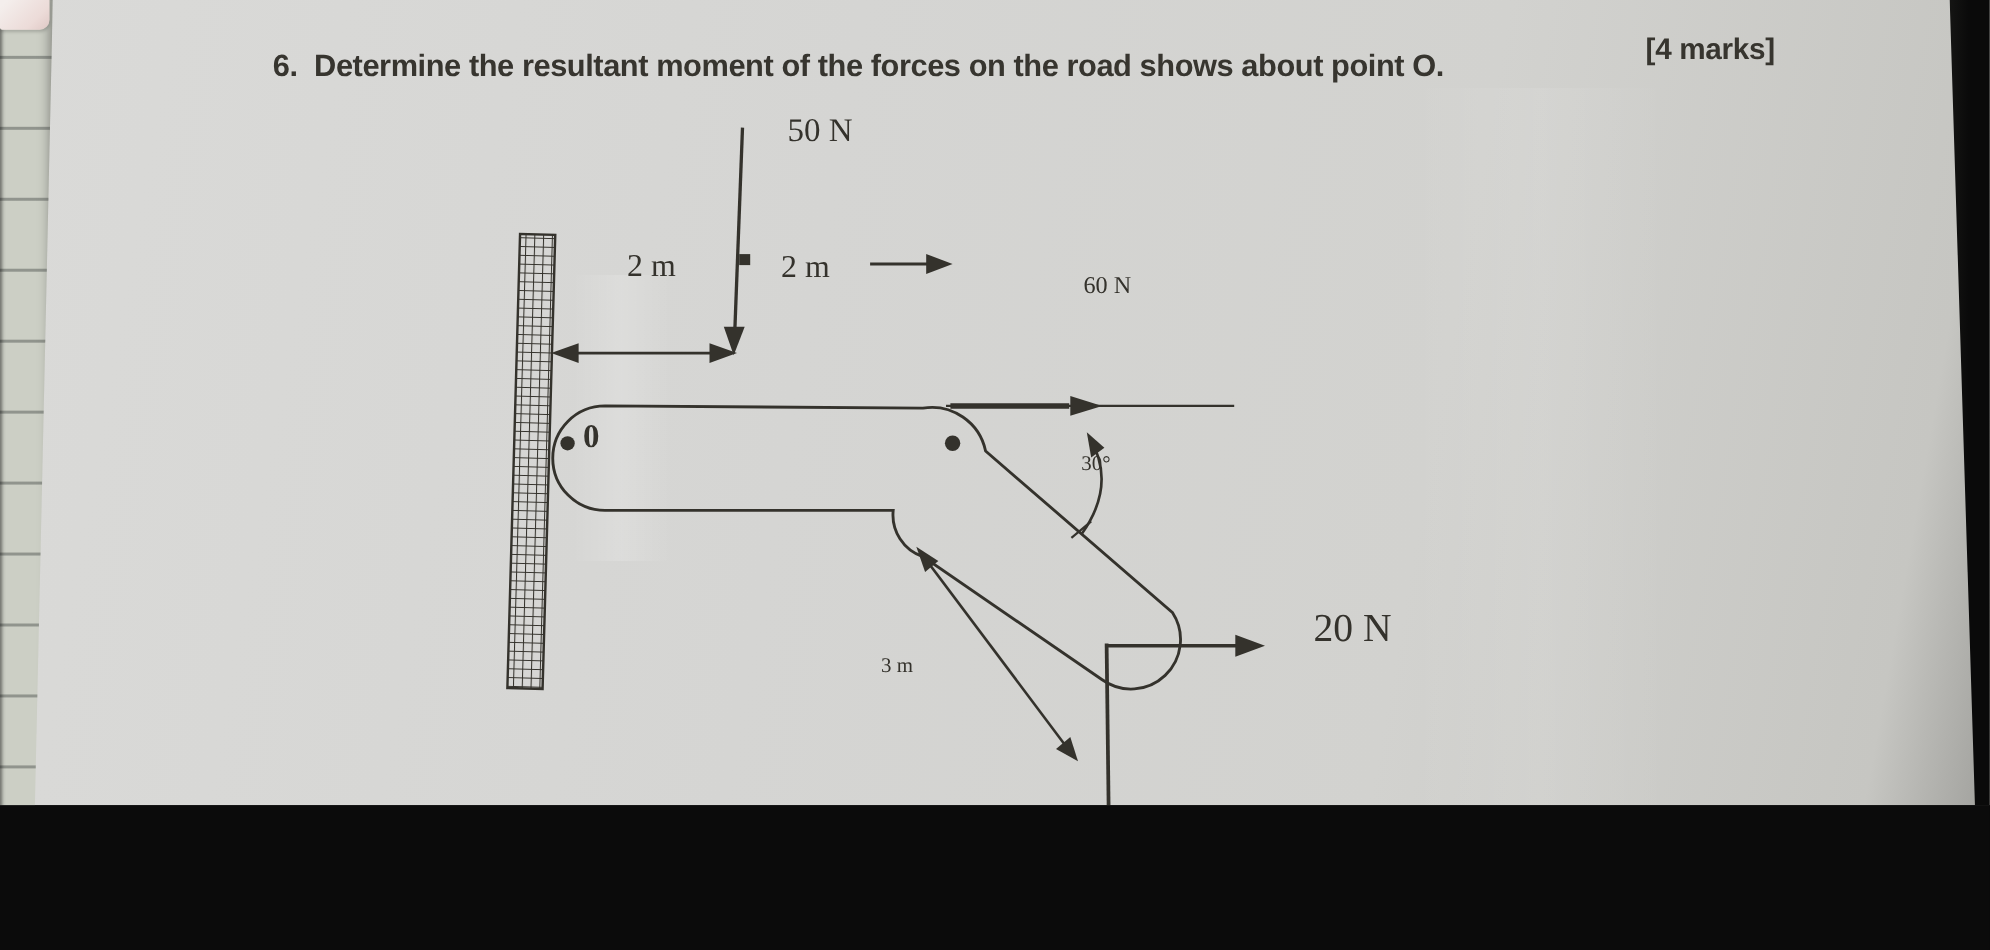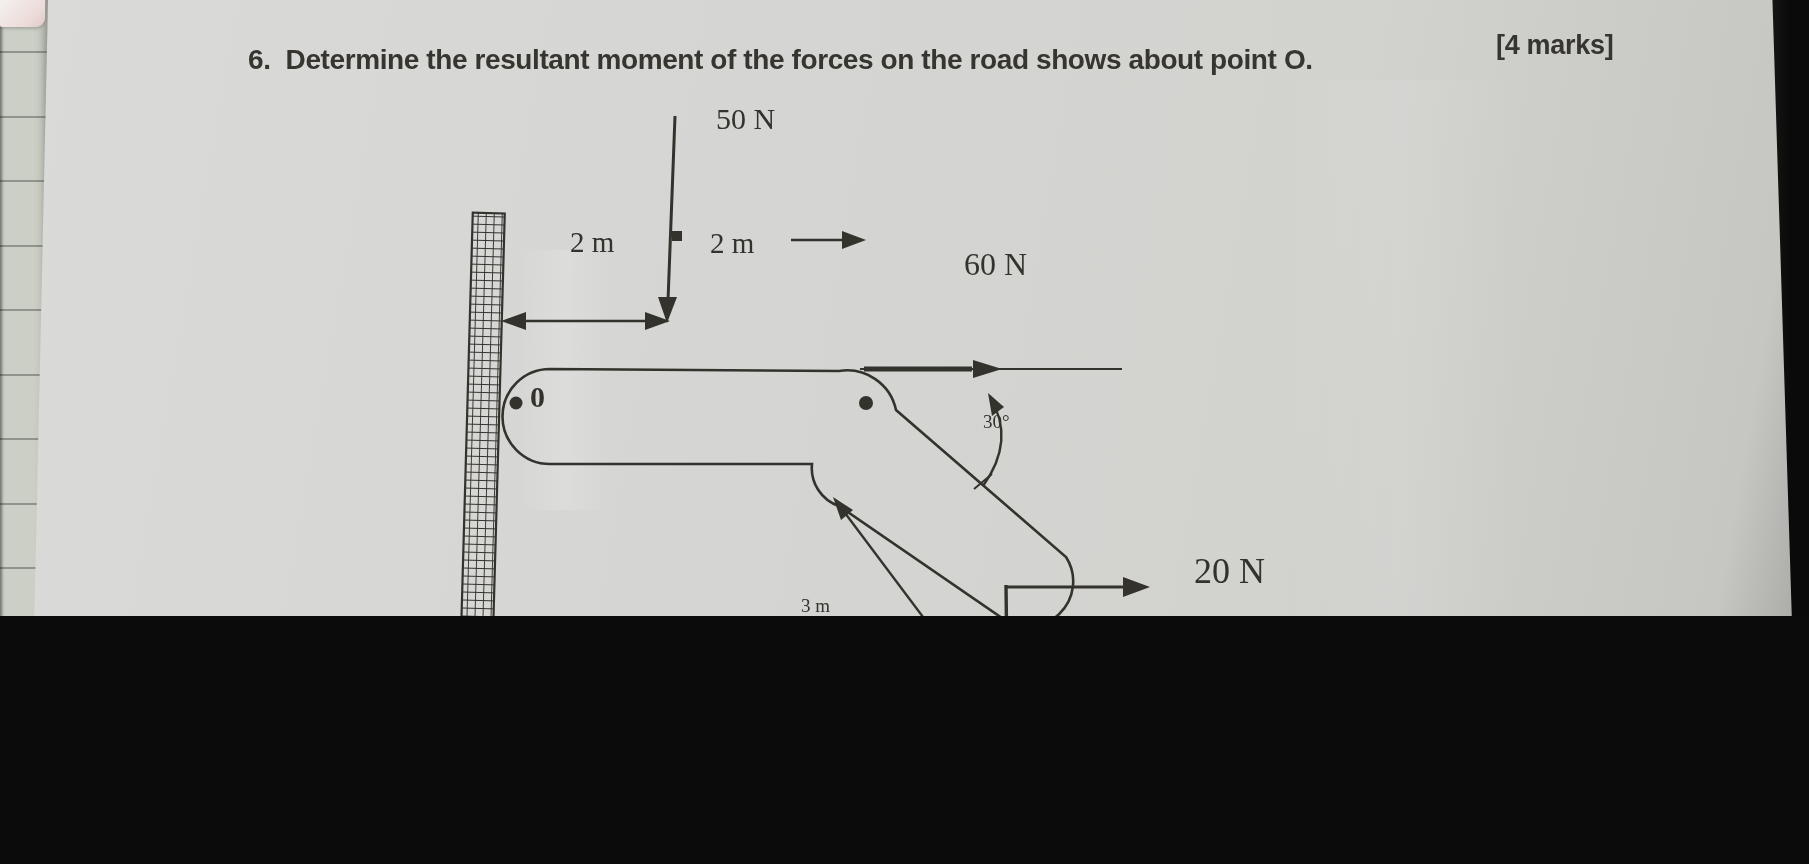--- a/index.html
+++ b/index.html
@@ -1,17 +1,17 @@
 <!DOCTYPE html>
 <html><head>
 <meta charset="utf-8">
 <style>
   html,body{margin:0;padding:0;background:#0b0b0b;}
   .photo{
-    position:relative;width:1809px;height:616px;overflow:hidden;
+    position:relative;width:1809px;height:732px;overflow:hidden;
     background:#0b0b0b;
     font-family:"Liberation Sans",sans-serif;
   }
   .page{
     position:absolute;left:0;top:0;width:1809px;height:864px;
     background:linear-gradient(100deg,#dadad8 0%,#d5d5d3 40%,#d2d2cf 70%,#c6c6c2 93%,#9f9f9b 99%);
   }
   .sheen{
     position:absolute;pointer-events:none;
     background:linear-gradient(90deg,rgba(255,255,255,0) 0%,rgba(255,255,255,.16) 50%,rgba(255,255,255,0) 100%);
@@ -138,21 +138,21 @@
 
     <g>
       <line x1="1006" y1="585" x2="1008" y2="747" stroke="#34322c" stroke-width="3.4"></line>
       <polygon points="1008,770 998,743 1018,743" fill="#34322c"></polygon>
     </g>
   </svg>
 
   <span class="lbl" style="left:716px;top:102px;font-size:30px;">50 N</span>
   <span class="lbl" style="left:570px;top:226px;font-size:29px;">2 m</span>
   <span class="lbl" style="left:710px;top:227px;font-size:29px;">2 m</span>
-  <span class="lbl" style="left:964px;top:246px;font-size:32px;">60 N</span>
+  <span class="lbl" style="left:985px;top:246px;font-size:22px;">60 N</span>
   <span class="lbl" style="left:530px;top:380px;font-size:30px;font-weight:700;">0</span>
   <span class="lbl" style="left:983px;top:411px;font-size:19px;">30°</span>
   <span class="lbl" style="left:801px;top:595px;font-size:19px;">3 m</span>
   <span class="lbl" style="left:1194px;top:550px;font-size:36px;">20 N</span>
   <span class="lbl" style="left:975px;top:779px;font-size:30px;">40 N</span>
 
   <div class="left-strip"></div>
   <div class="eraser"></div>
   <div class="black-right"></div>
   <div class="black-bottom"></div>

